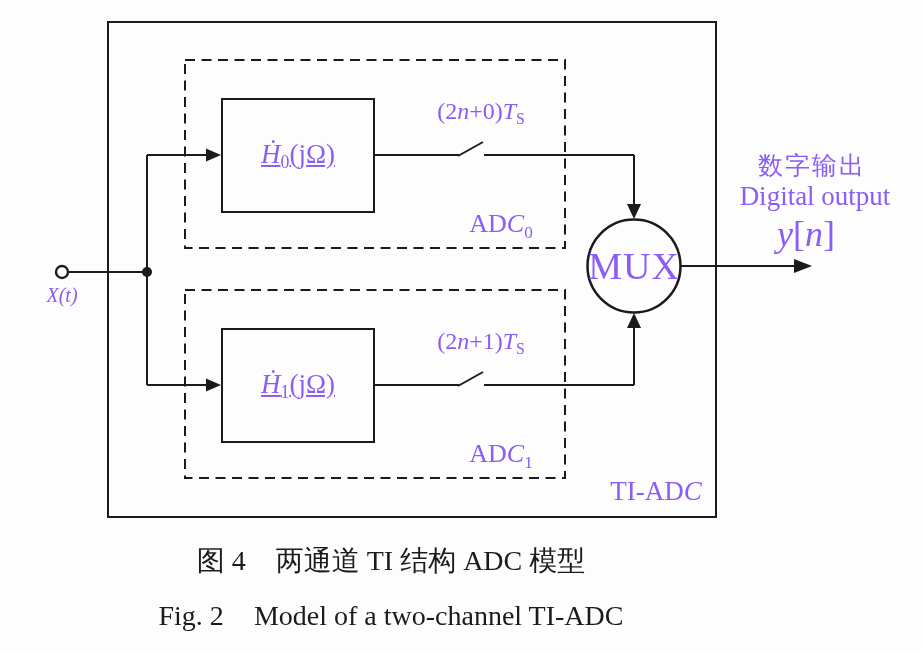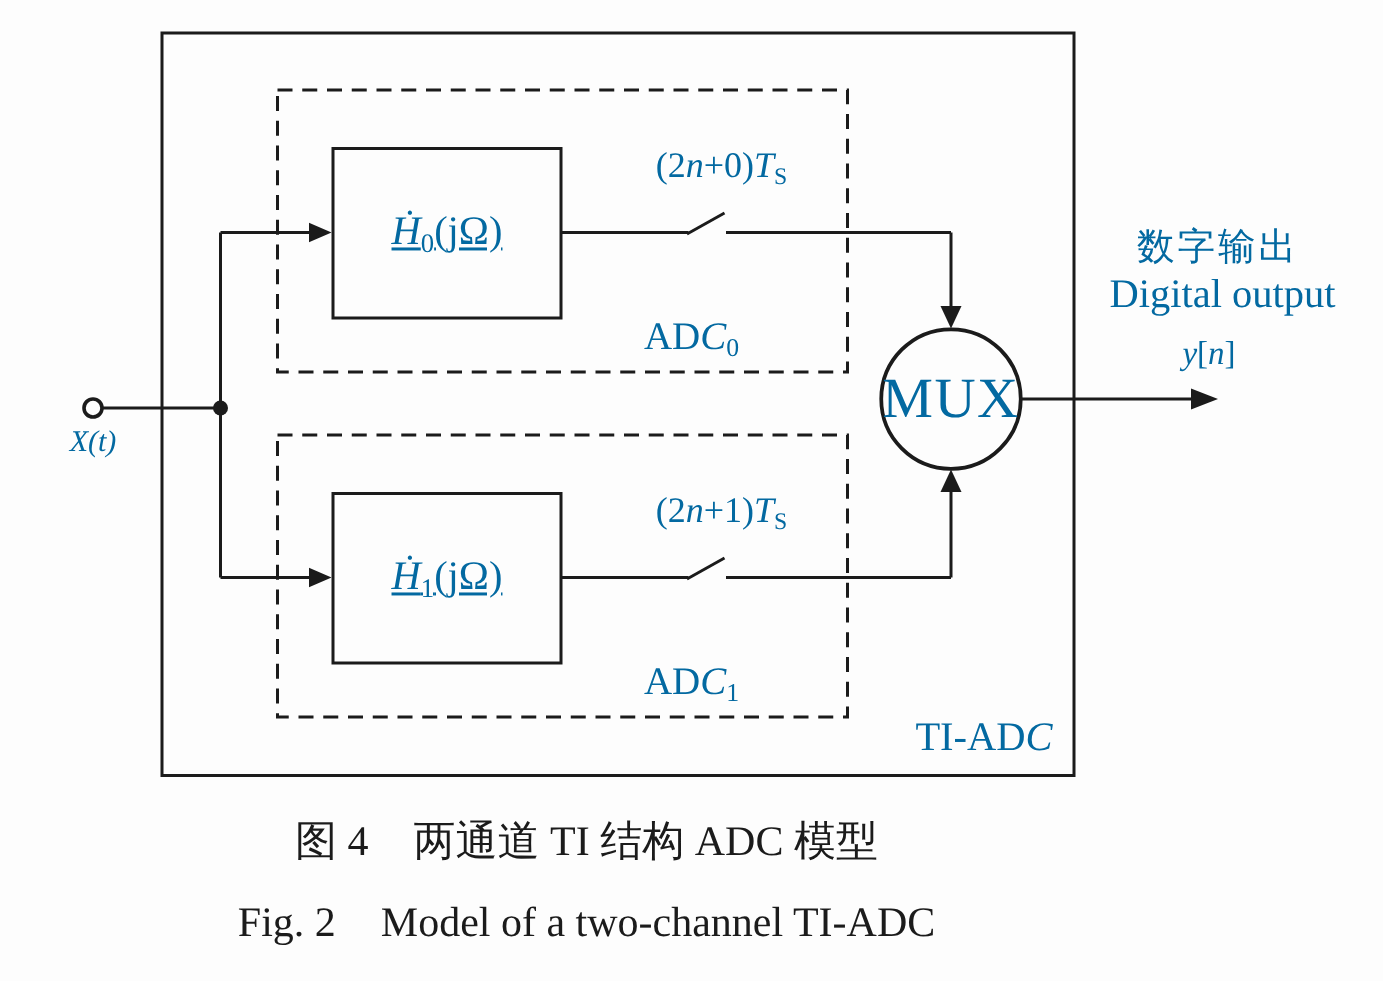--- a/index.html
+++ b/index.html
@@ -3,33 +3,33 @@
 <meta charset="utf-8">
 <style>
   html,body{margin:0;padding:0;}
   .page{
     position:relative;width:922px;height:654px;background:#fdfdfd;overflow:hidden;
     font-family:"Liberation Serif","DejaVu Serif",serif;color:#1b1b1b;
   }
   svg{position:absolute;left:0;top:0;}
   .lbl{
     position:absolute;transform:translate(-50%,-50%);
-    white-space:nowrap;color:#0369a1;line-height:1.05;
+    white-space:nowrap;color:#8b5cf6;line-height:1.05;
   }
   .it{font-style:italic;}
   .sub{font-size:0.66em;vertical-align:-0.30em;}
   .h-label{font-size:27px;text-decoration:underline;}
   .timing{font-size:24px;}
-  .adc-tag{font-size:26px;}
+  .adc-tag{font-size:26px;margin-left:40px;}
   .tiadc{font-size:27px;}
   .mux-text{font-size:38px;letter-spacing:1px;}
   .xt{font-size:20px;}
   .cn-out{font-size:25px;letter-spacing:2px;}
   .en-out{font-size:27px;}
-  .yn{font-size:22px;}
+  .yn{font-size:36px;}
   .fs-block{
     position:absolute;left:738px;top:313px;transform:translateY(-50%);
     display:flex;align-items:center;font-size:26px;white-space:nowrap;
   }
   .fs-eq{margin:0 2px 0 3px;}
   .frac{display:inline-flex;flex-direction:column;align-items:center;line-height:1;}
   .frac-num{font-size:24px;padding:0 4px;}
   .frac-bar{height:2px;background:#1b1b1b;align-self:stretch;margin:2px 0;}
   .frac-den{font-size:24px;padding:0 2px;}
   .caption{

